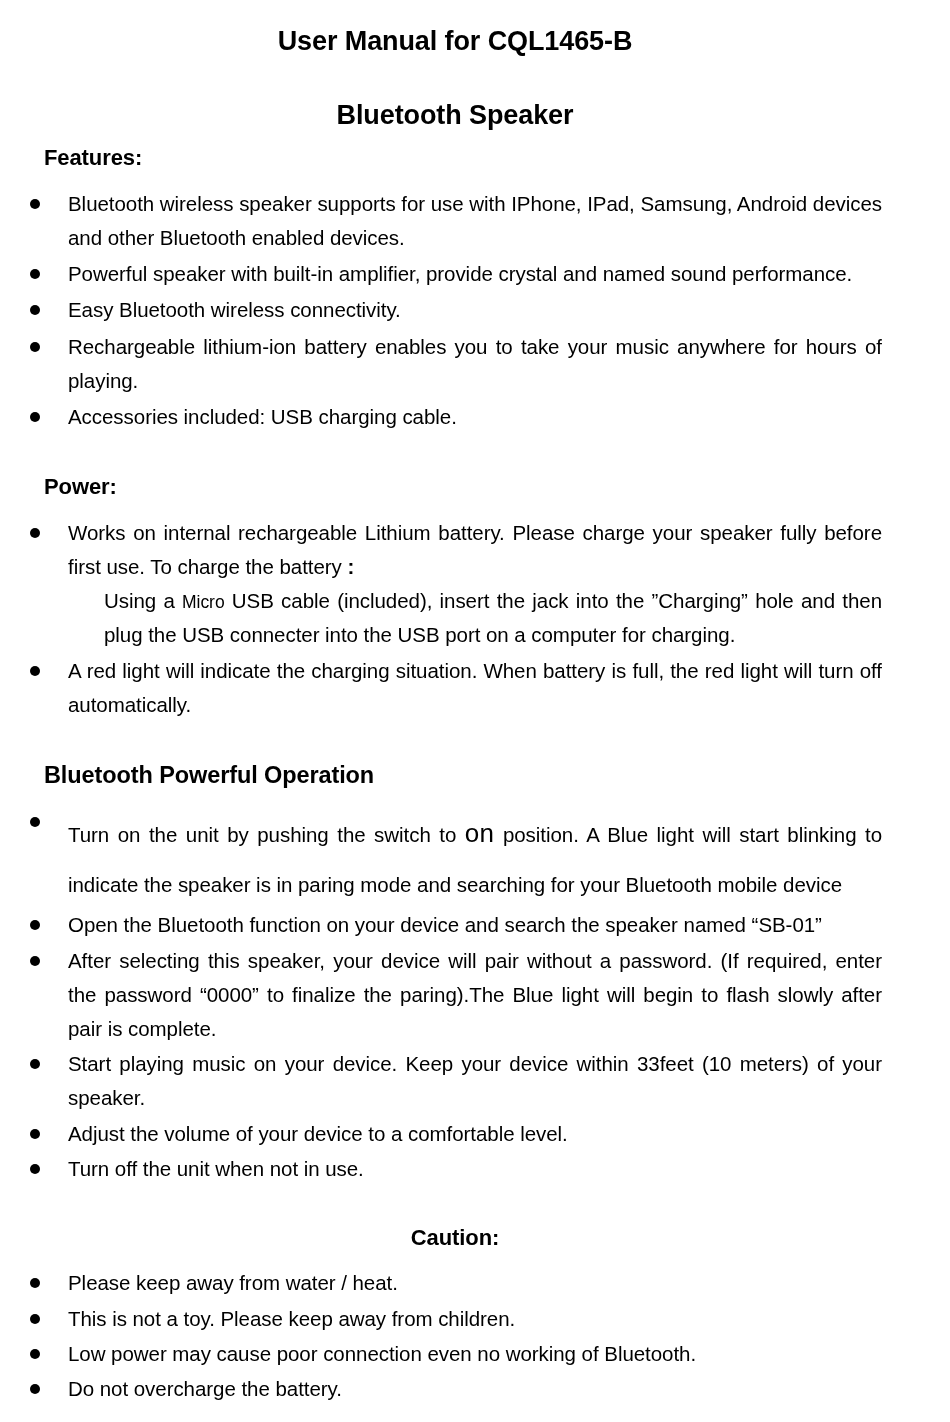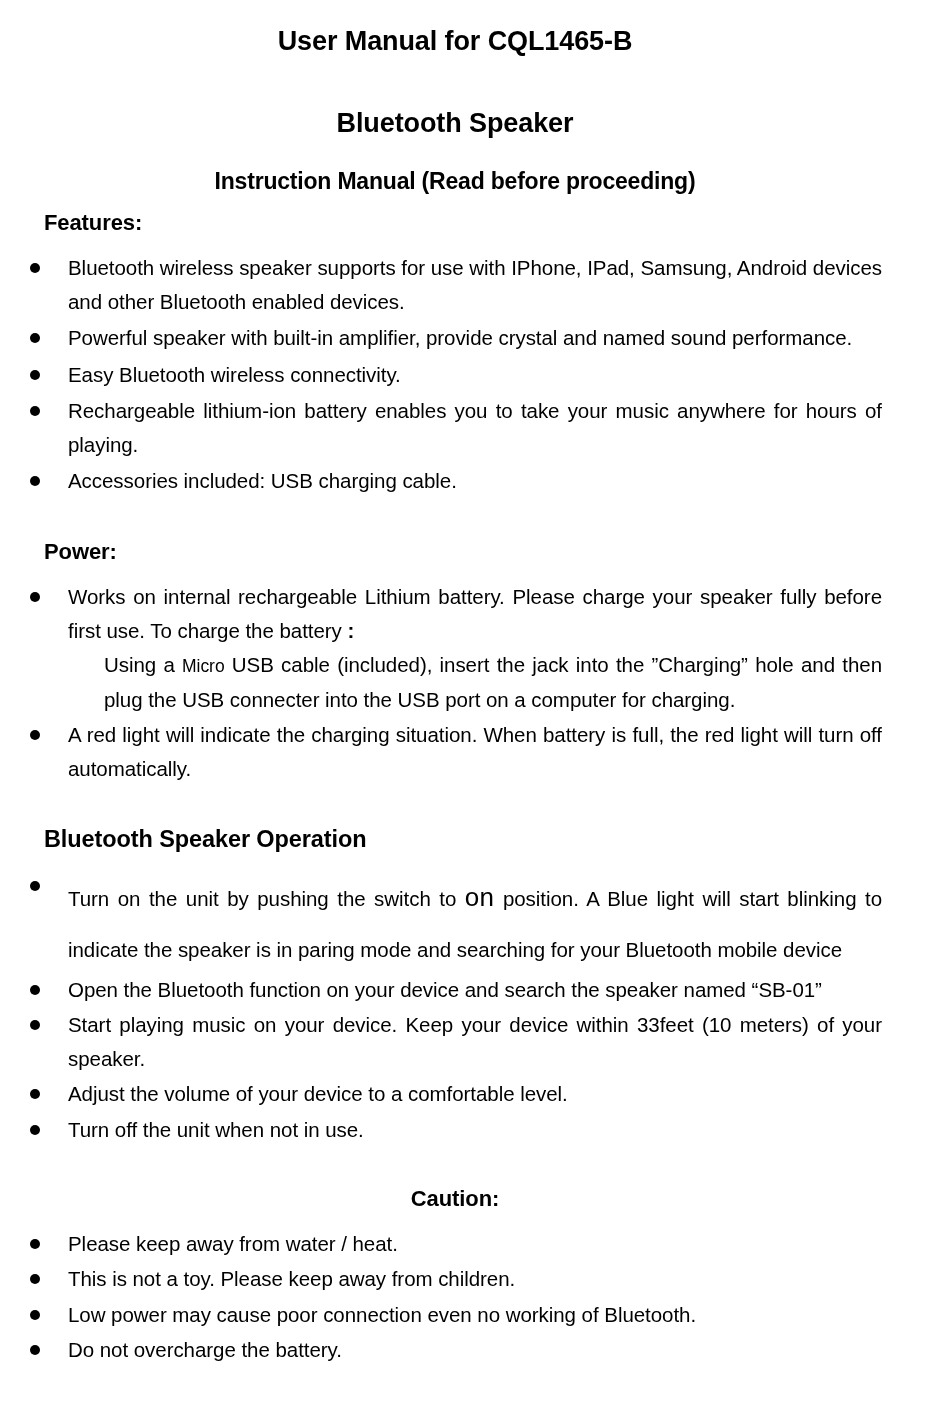--- a/index.html
+++ b/index.html
@@ -31,21 +31,21 @@
     line-height: 1.1;
     margin: 0;
     padding-top: 27px;
     letter-spacing: -0.1px;
   }
   .doc-subtitle {
     text-align: center;
     font-weight: bold;
     font-size: 27px;
     line-height: 1.1;
-    margin: 8px;
+    margin: 0;
     padding-top: 44px;
     letter-spacing: -0.1px;
   }
   .doc-subsubtitle {
     text-align: center;
     font-weight: bold;
     font-size: 23px;
     line-height: 1.1;
     margin: 0;
     padding-top: 23px;
@@ -120,41 +120,41 @@
     margin-left: 36px;
   }
 </style>
 </head>
 <body>
 
 <div class="page">
 
   <h1 class="doc-title">User Manual for CQL1465-B</h1>
   <h2 class="doc-subtitle">Bluetooth Speaker</h2>
-  <h3 class="doc-subsubtitle">Instruction Manual (Read before proceeding)</h3>
 
   <div class="section-heading sec-features">Features:</div>
   <ul class="bullets features-list">
     <li><span>Bluetooth wireless speaker supports for use with IPhone, IPad, Samsung, Android devices and other Bluetooth enabled devices.</span></li>
     <li class="nojust"><span>Powerful speaker with built-in amplifier, provide crystal and named sound performance.</span></li>
     <li class="nojust"><span>Easy Bluetooth wireless connectivity.</span></li>
     <li><span>Rechargeable lithium-ion battery enables you to take your music anywhere for hours of playing.</span></li>
     <li class="nojust"><span>Accessories included: USB charging cable.</span></li>
   </ul>
 
   <div class="section-heading sec-power">Power:</div>
   <ul class="bullets power-list">
     <li><span>Works on internal rechargeable Lithium battery. Please charge your speaker fully before first use. To charge the battery </span><span class="bold-colon">:</span><span class="subline"><span>Using a </span><span class="small-caps-word">Micro</span><span> USB cable (included), insert the jack into the ”Charging” hole and then plug the USB connecter into the USB port on a computer for charging.</span></span></li>
     <li class="nojust"><span>A red light will indicate the charging situation. When battery is full, the red light will turn off automatically.</span></li>
   </ul>
 
-  <div class="section-heading big sec-op">Bluetooth Speaker Operation</div>
+  <div class="section-heading big sec-op">Bluetooth Powerful Operation</div>
   <ul class="bullets op-list">
     <li class="loose"><span>Turn on the unit by pushing the switch to </span><span class="big-word">on</span><span> position. A Blue light will start blinking to indicate the speaker is in paring mode and searching for your Bluetooth mobile device</span></li>
     <li class="nojust"><span>Open the Bluetooth function on your device and search the speaker named “SB-01”</span></li>
+    <li><span>After selecting this speaker, your device will pair without a password. (If required, enter the password “0000” to finalize the paring).The Blue light will begin to flash slowly after pair is complete.</span></li>
     <li><span>Start playing music on your device. Keep your device within 33feet (10 meters) of your speaker.</span></li>
     <li class="nojust"><span>Adjust the volume of your device to a comfortable level.</span></li>
     <li class="nojust"><span>Turn off the unit when not in use.</span></li>
   </ul>
 
   <div class="section-heading sec-caution">Caution:</div>
   <ul class="bullets caution-list">
     <li class="nojust"><span>Please keep away from water / heat.</span></li>
     <li class="nojust"><span>This is not a toy. Please keep away from children.</span></li>
     <li class="nojust"><span>Low power may cause poor connection even no working of Bluetooth.</span></li>

